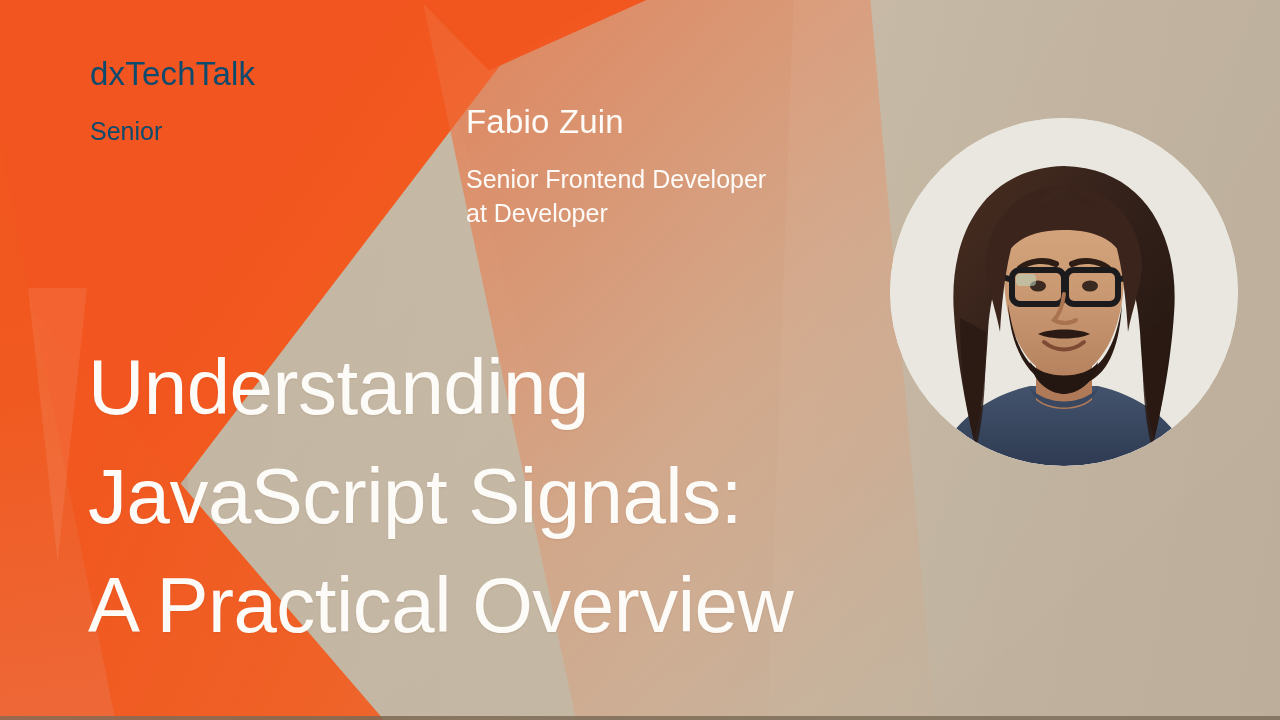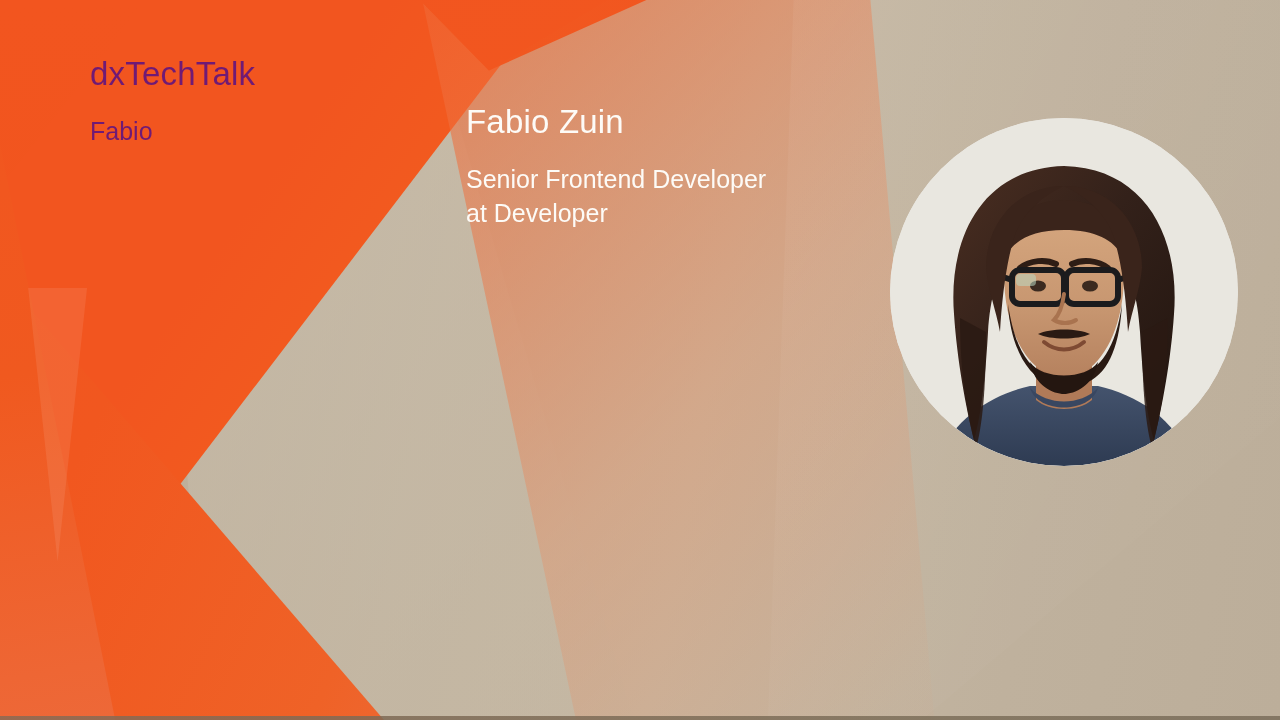--- a/index.html
+++ b/index.html
@@ -72,21 +72,21 @@
   
   .bottom-edge{
     position:absolute;left:0;right:0;bottom:0;height:4px;
     background:linear-gradient(90deg,#8a6a54,#7e6a55 30%,#7c6e59 70%,#7a6d5a);
     opacity:.85;
   }
 
   
   .brand{
     position:absolute;left:90px;top:57px;
-    color:#701a75;
+    color:#0c4a6e;
   }
   .brand .brand-title{
     font-size:33px;font-weight:400;letter-spacing:.2px;line-height:1;
     margin:0 0 24px 0;
   }
   .brand .brand-sub{
     font-size:25px;font-weight:400;line-height:1.36;margin:0;
   }
 
   .speaker{
@@ -137,29 +137,32 @@
   <div class="layer band-left"></div>
   <div class="layer band-left2"></div>
   <div class="layer notch-v"></div>
   <div class="layer band-right"></div>
   <div class="layer tri-top2"></div>
   <div class="layer tri-top"></div>
   <div class="layer seam-right"></div>
 
   <div class="brand">
     <div class="brand-title">dxTechTalk</div>
-    <div class="brand-sub">Fabio</div>
+    <div class="brand-sub">Senior</div>
   </div>
 
   <div class="speaker">
     <div class="speaker-name">Fabio Zuin</div>
     <div class="speaker-role">Senior Frontend Developer</div>
     <div class="speaker-role">at Developer</div>
   </div>
 
+  <div class="talk-title">Understanding
+JavaScript Signals:
+A Practical Overview</div>
 
   <div class="portrait">
     <svg viewBox="0 0 348 348" xmlns="http://www.w3.org/2000/svg">
       <defs>
         <clipPath id="circleClip">
             <circle cx="174" cy="174" r="174"></circle>
           </clipPath>
         <linearGradient id="hairG" x1="0" y1="0" x2="1" y2="1">
           <stop offset="0%" stop-color="#4a2e21"></stop>
           <stop offset="45%" stop-color="#33211a"></stop>

